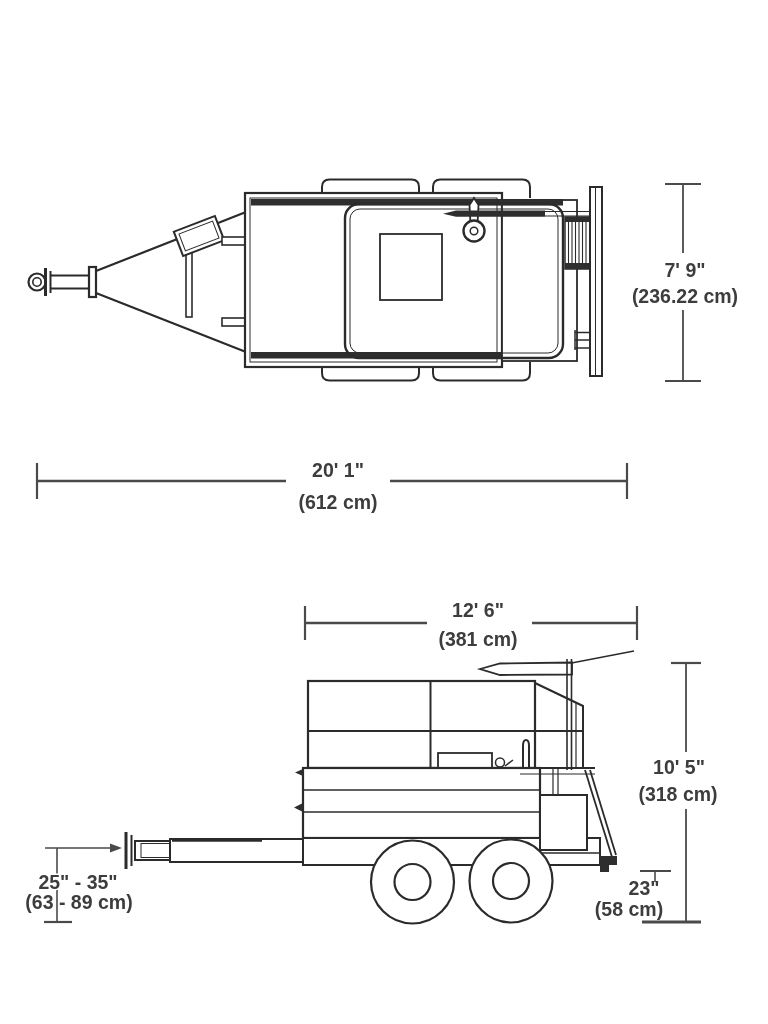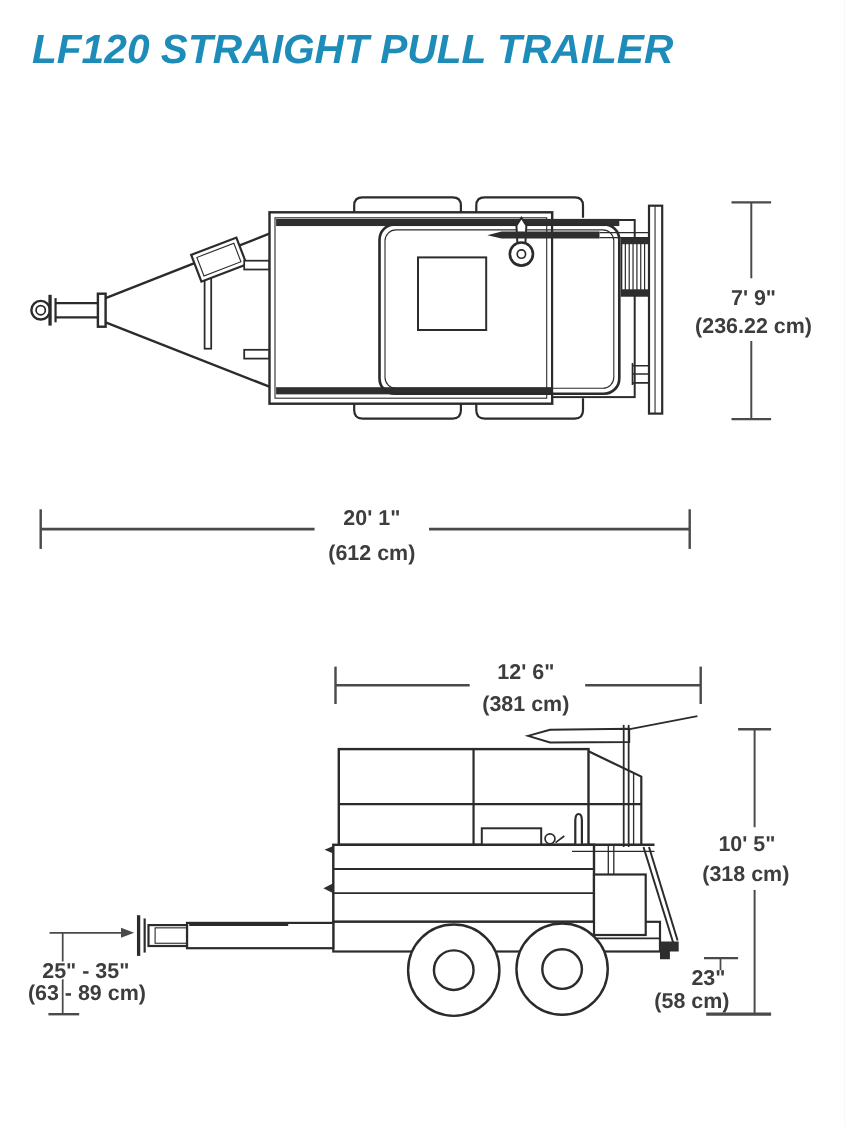--- a/index.html
+++ b/index.html
@@ -23,21 +23,20 @@
     font-family:"Liberation Sans",sans-serif;
     font-weight:700;font-size:19.5px;fill:#3d3d3d;text-anchor:middle;
   }
   text.halo{paint-order:stroke;stroke:#ffffff;stroke-width:3px;}
 </style>
 </head>
 <body>
 
 <div class="page">
 
-  <div class="title">LF120 STRAIGHT PULL TRAILER</div>
 
   <svg class="drawing" width="768" height="1024" viewBox="0 0 768 1024">
 
     <g>
 
       <g>
         <path class="ln" stroke-width="2" d="M322,198 V187 Q322,179.5 329.5,179.5 H411.5 Q419,179.5 419,187 V198"></path>
         <path class="ln" stroke-width="2" d="M433,198 V187 Q433,179.5 440.5,179.5 H522.5 Q530,179.5 530,187 V198"></path>
         <path class="ln" stroke-width="2" d="M322,362 V373 Q322,380.5 329.5,380.5 H411.5 Q419,380.5 419,373 V362"></path>
         <path class="ln" stroke-width="2" d="M433,362 V373 Q433,380.5 440.5,380.5 H522.5 Q530,380.5 530,373 V362"></path>

